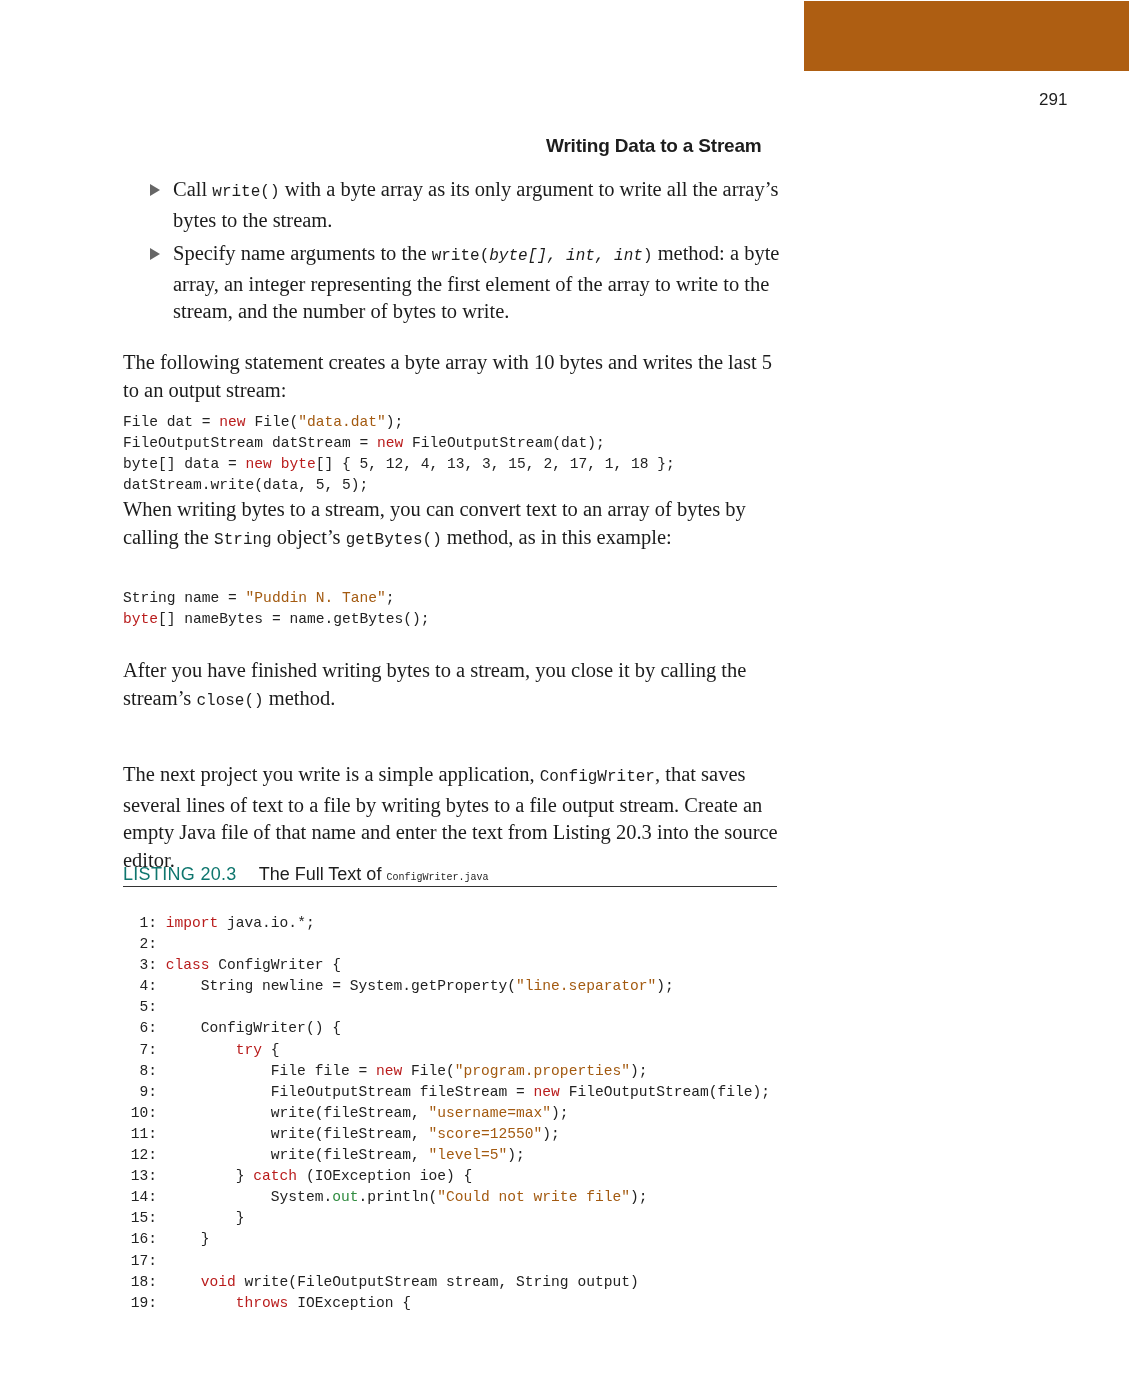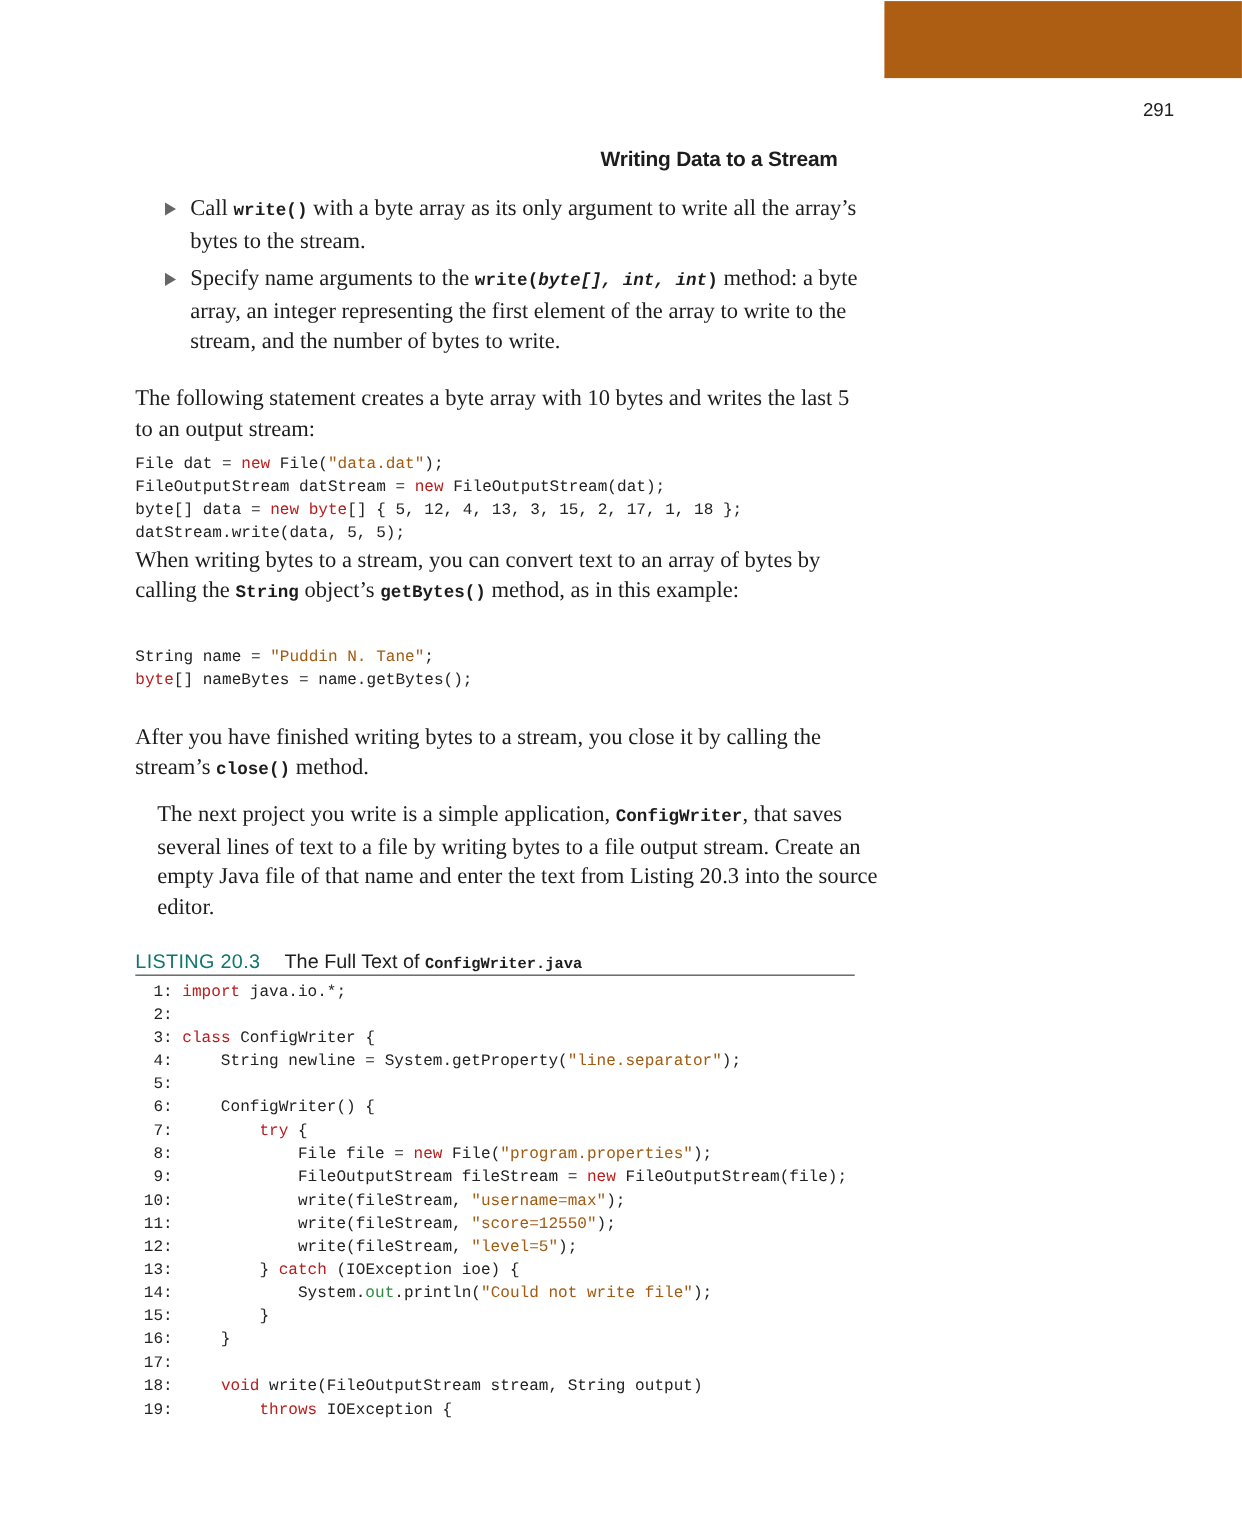--- a/index.html
+++ b/index.html
@@ -1,34 +1,34 @@
 <!DOCTYPE html>
 <html><head>
 <meta charset="utf-8">
 <style>
   html, body { margin: 0; padding: 0; background: #ffffff; }
   body { width: 1129px; height: 1386px; position: relative; overflow: hidden; color: #222; }
   .tab { position: absolute; left: 804px; top: 1px; width: 325px; height: 70px; background: #ae5e12; }
   .running-head { position: absolute; top: 88px; left: 546px; font-family: "Liberation Sans", sans-serif; font-size: 19px; font-weight: 600; color: #1d1d1d; letter-spacing: -0.2px; margin-top: 47px; }
   .page-num { position: absolute; top: 90px; left: 1039px; font-family: "Liberation Sans", sans-serif; font-size: 17px; color: #1d1d1d; text-align: center; }
   .serif { font-family: "Liberation Serif", serif; font-size: 20.5px; line-height: 27.5px; color: #1c1c1c; }
-  .inline-code { font-family: "Liberation Mono", monospace; font-size: 16px; font-weight: bold; }
+  .inline-code { font-family: "Liberation Mono", monospace; font-size: 16px; }
   .bullet { position: absolute; left: 150px; width: 640px; }
   .bullet .tri { position: absolute; left: 0; top: 8px; width: 0; height: 0; border-left: 10px solid #666; border-top: 6px solid transparent; border-bottom: 6px solid transparent; }
   .bullet .txt { margin-left: 23px; }
   .para { position: absolute; left: 123px; width: 660px; }
   .code { position: absolute; left: 123px; font-family: "Liberation Mono", monospace; font-size: 14.6px; line-height: 21.1px; color: #222; white-space: pre; }
   .kw { color: #b91c1c; }
   .str { color: #a35a10; }
   .fld { color: #2e8b3e; }
   .listing-head { position: absolute; left: 123px; top: 864px; width: 654px; height: 22px; border-bottom: 1.3px solid #333; font-family: "Liberation Sans", sans-serif; }
   .listing-label { font-size: 18px; color: #0f766e; letter-spacing: 0.3px; }
   .listing-title { font-size: 18px; color: #1d1d1d; margin-left: 22px; }
-  .listing-title .inline-code { font-size: 14px; }
-  .listing { top: 892px; }
+  .listing-title .inline-code { font-size: 10px; }
+  .listing { top: 913px; }
   .ln { display: inline-block; width: 34px; text-align: right; }
 </style>
 </head>
 <body>
 
 <div class="tab"></div>
 <div class="running-head">Writing Data to a Stream</div>
 <div class="page-num">291</div>
 
 <div class="bullet serif" style="top:176px;">
@@ -48,21 +48,21 @@
 <span>byte[] data = <span class="kw">new</span> <span class="kw">byte</span>[] { 5, 12, 4, 13, 3, 15, 2, 17, 1, 18 };</span>
 <span>datStream.write(data, 5, 5);</span></div>
 
 <div class="para serif" style="top:496px;"><span>When writing bytes to a stream, you can convert text to an array of bytes by calling the </span><span class="inline-code">String</span><span> object’s </span><span class="inline-code">getBytes()</span><span> method, as in this example:</span></div>
 
 <div class="code" style="top:588px;"><span>String name = <span class="str">"Puddin N. Tane"</span>;</span>
 <span><span class="kw">byte</span>[] nameBytes = name.getBytes();</span></div>
 
 <div class="para serif" style="top:657px;"><span>After you have finished writing bytes to a stream, you close it by calling the stream’s </span><span class="inline-code">close()</span><span> method.</span></div>
 
-<div class="para serif" style="top:727px;margin-left:20px;"><span>The next project you write is a simple application, </span><span class="inline-code">ConfigWriter</span><span>, that saves several lines of text to a file by writing bytes to a file output stream. Create an empty Java file of that name and enter the text from Listing 20.3 into the source editor.</span></div>
+<div class="para serif" style="top:761px;"><span>The next project you write is a simple application, </span><span class="inline-code">ConfigWriter</span><span>, that saves several lines of text to a file by writing bytes to a file output stream. Create an empty Java file of that name and enter the text from Listing 20.3 into the source editor.</span></div>
 
 <div class="listing-head">
   <span class="listing-label">LISTING 20.3</span><span class="listing-title"><span>The Full Text of </span><span class="inline-code">ConfigWriter.java</span></span>
 </div>
 
 <div class="code listing"><span><span class="ln">1:</span> <span class="kw">import</span> java.io.*;</span>
 <span><span class="ln">2:</span></span>
 <span><span class="ln">3:</span> <span class="kw">class</span> ConfigWriter {</span>
 <span><span class="ln">4:</span>     String newline = System.getProperty(<span class="str">"line.separator"</span>);</span>
 <span><span class="ln">5:</span></span>

